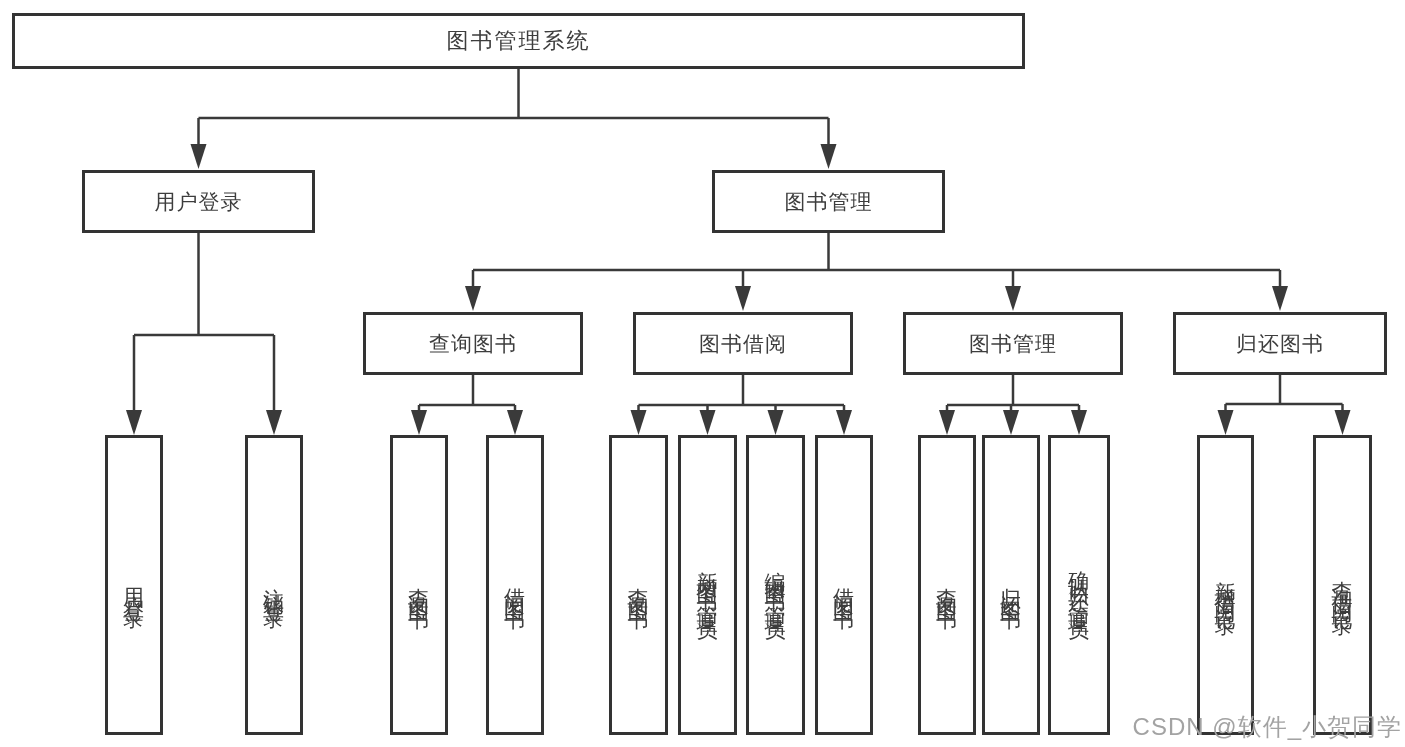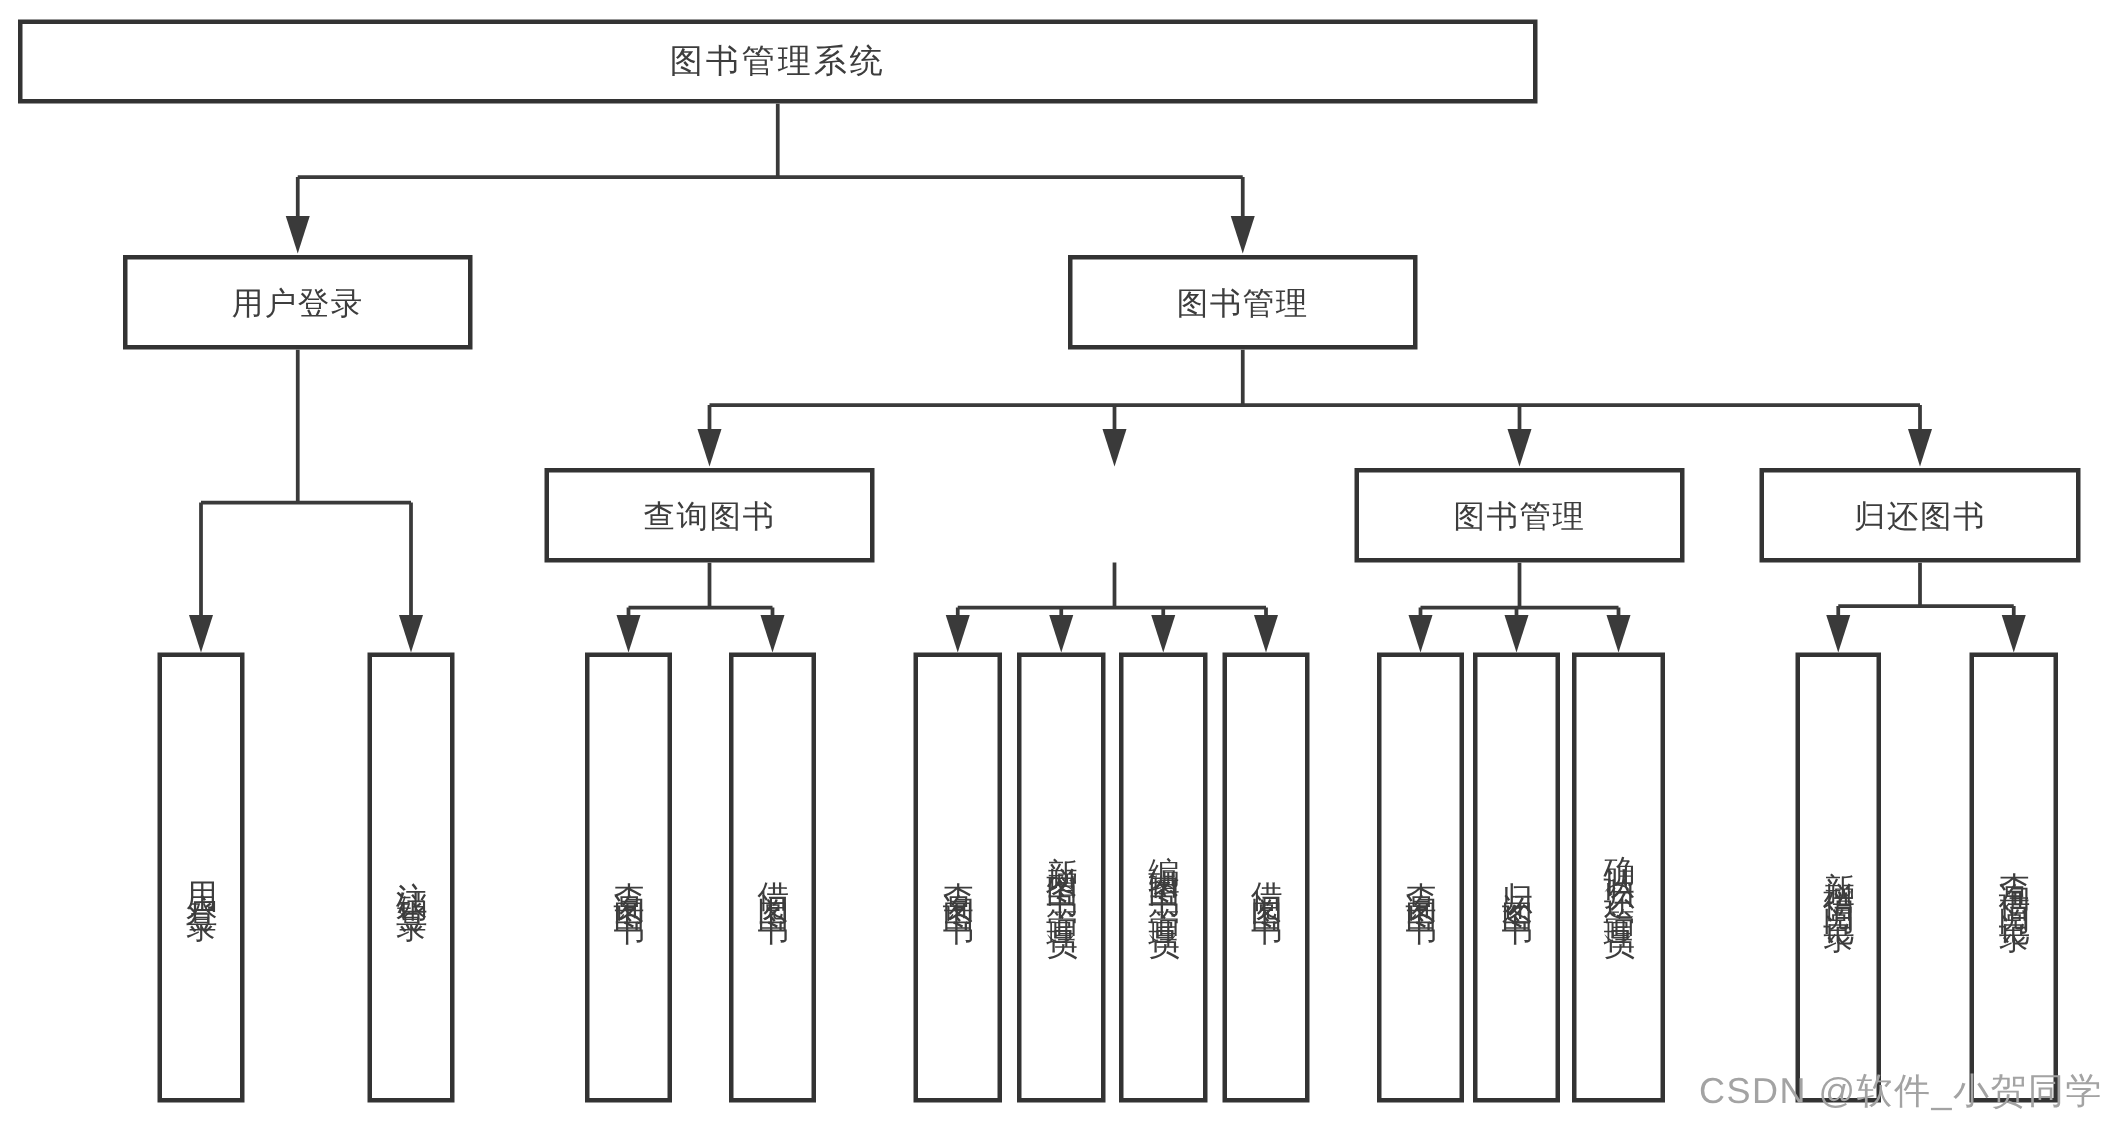--- a/index.html
+++ b/index.html
@@ -123,20 +123,23 @@
   <div class="node h" style="left:82px;top:170px;width:233px;height:63px">
     <span>用户登录</span>
   </div>
   <div class="node h" style="left:712px;top:170px;width:233px;height:63px">
     <span>图书管理</span>
   </div>
 
   <div class="node h" style="left:363px;top:312px;width:220px;height:63px">
     <span>查询图书</span>
   </div>
+  <div class="node h" style="left:633px;top:312px;width:220px;height:63px">
+    <span>图书借阅</span>
+  </div>
   <div class="node h" style="left:903px;top:312px;width:220px;height:63px">
     <span>图书管理</span>
   </div>
   <div class="node h" style="left:1173px;top:312px;width:214px;height:63px">
     <span>归还图书</span>
   </div>
 
   <div class="node v" style="left:105px;top:435px;width:58px;height:300px">
     <span>用户登录</span>
   </div>

